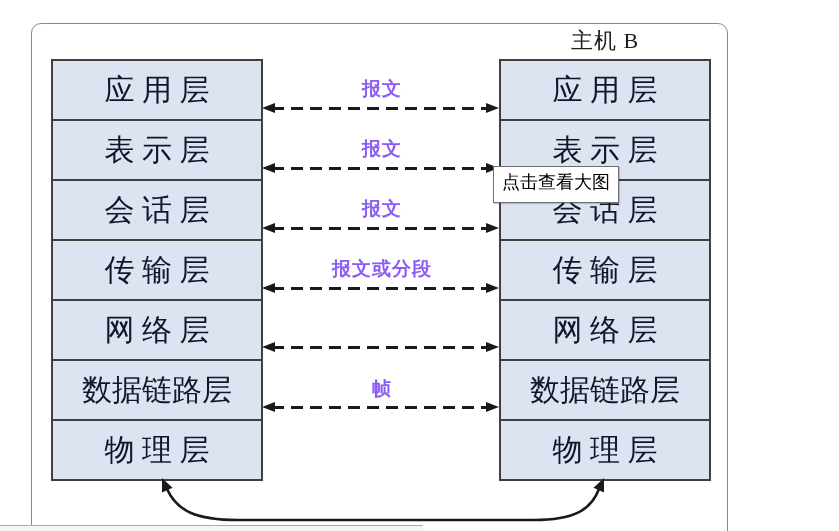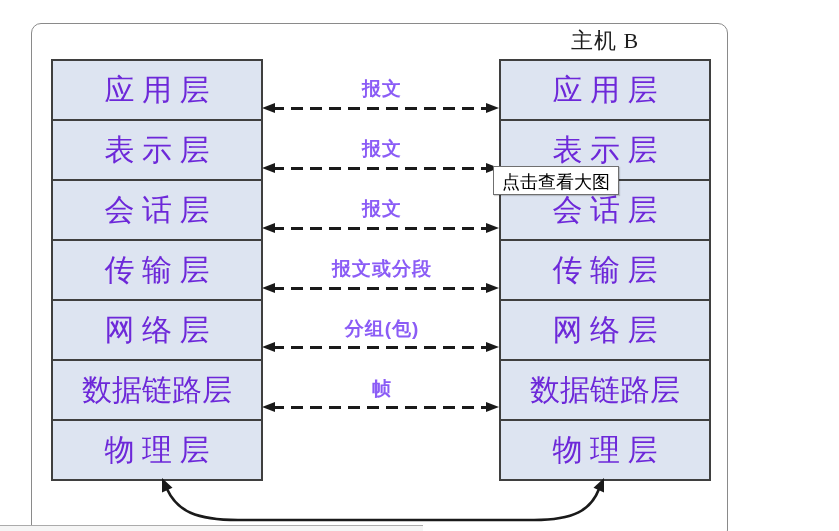--- a/index.html
+++ b/index.html
@@ -22,21 +22,21 @@
   .host-a-title{left:51px;}
   .host-b-title{left:499px;}
   .col{position:absolute;top:59px;width:212px;z-index:2;}
   .col-a{left:51px;}
   .col-b{left:499px;}
   .layer-box{
     height:62px;margin-top:-2px;box-sizing:border-box;
     border:2px solid #3f3f3f;background:#dde4f1;
     display:flex;align-items:center;justify-content:center;
     font:30px "Liberation Serif","DejaVu Serif",serif;
-    color:#6d28d9;white-space:pre;
+    color:#0f172a;white-space:pre;
   }
   .layer-box:first-child{margin-top:0;}
   
   .arrow-line{position:absolute;left:262px;width:237px;height:12px;z-index:1;}
   .arrow-line .dash{
     position:absolute;left:10px;right:10px;top:5px;height:3px;
     background:repeating-linear-gradient(90deg,#1a1a1a 0 12px,transparent 12px 19px);
   }
   .arrow-line .head{position:absolute;top:1px;width:0;height:0;
     border-top:5px solid transparent;border-bottom:5px solid transparent;}
@@ -44,21 +44,21 @@
   .arrow-line .hr{right:0;border-left:13px solid #1a1a1a;}
   .arrow-label{
     position:absolute;left:282px;width:200px;text-align:center;
     font-weight:600;font-size:19px;letter-spacing:1px;color:#8b5cf6;z-index:1;
   }
   .bits-label{left:290px;}
   .link-svg{position:absolute;left:0;top:0;width:839px;height:531px;z-index:3;pointer-events:none;}
   .tooltip{
     position:absolute;left:493px;top:166px;z-index:50;
     background:#ffffff;border:1px solid #6f6f6f;
-    padding:3px 8px 0 8px;font-size:18px;color:#000000;
+    padding:3px 8px 8px 8px;font-size:18px;color:#000000;
     white-space:nowrap;box-shadow:1px 1px 1px rgba(0,0,0,0.18);
   }
   .bottom-strip{
     position:absolute;left:0;top:525px;width:423px;height:6px;
     background:#f5f5f5;border-top:1px solid #ababab;z-index:4;
   }
 </style>
 </head>
 <body>
 
@@ -85,21 +85,20 @@
     <div class="layer-box">传 输 层</div>
     <div class="layer-box">网 络 层</div>
     <div class="layer-box">数据链路层</div>
     <div class="layer-box">物 理 层</div>
   </div>
 
   <div class="arrow-label" style="top:76px">报文</div>
   <div class="arrow-label" style="top:136px">报文</div>
   <div class="arrow-label" style="top:196px">报文</div>
   <div class="arrow-label" style="top:256px">报文或分段</div>
-  <div class="arrow-label" style="top:316px">分组(包)</div>
   <div class="arrow-label" style="top:376px">帧</div>
 
   <div class="arrow-line" style="top:102px">
     <span class="head hl"></span>
       <span class="dash"></span>
       <span class="head hr"></span>
   </div>
   <div class="arrow-line" style="top:162px">
     <span class="head hl"></span>
       <span class="dash"></span>

